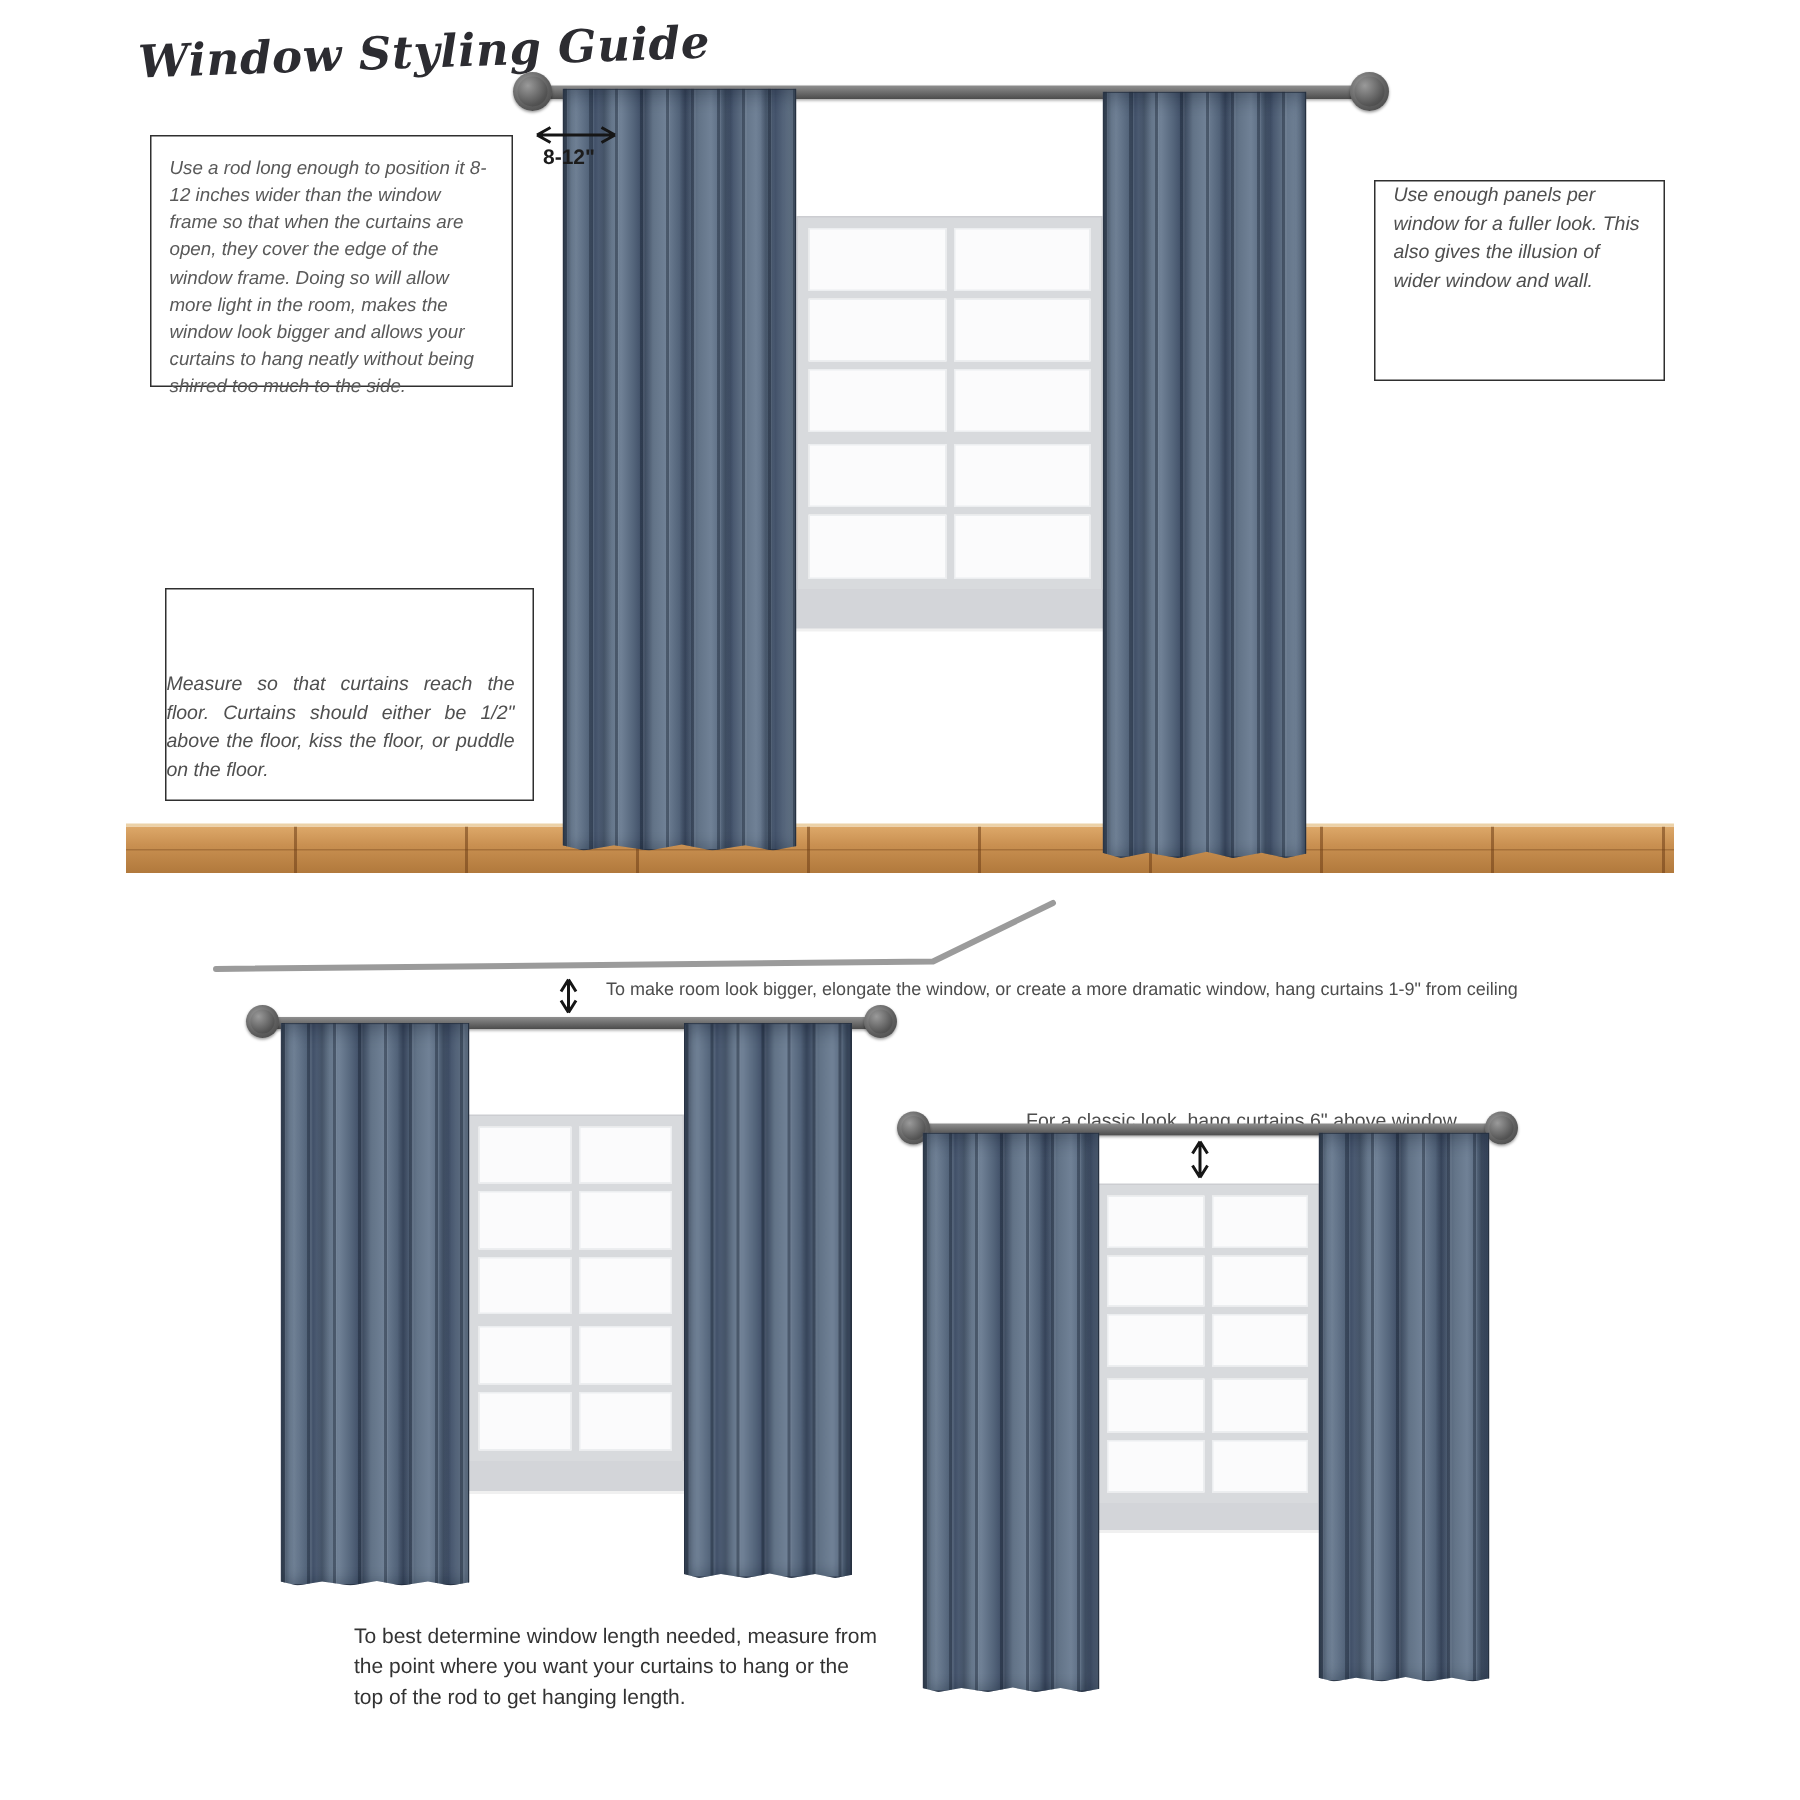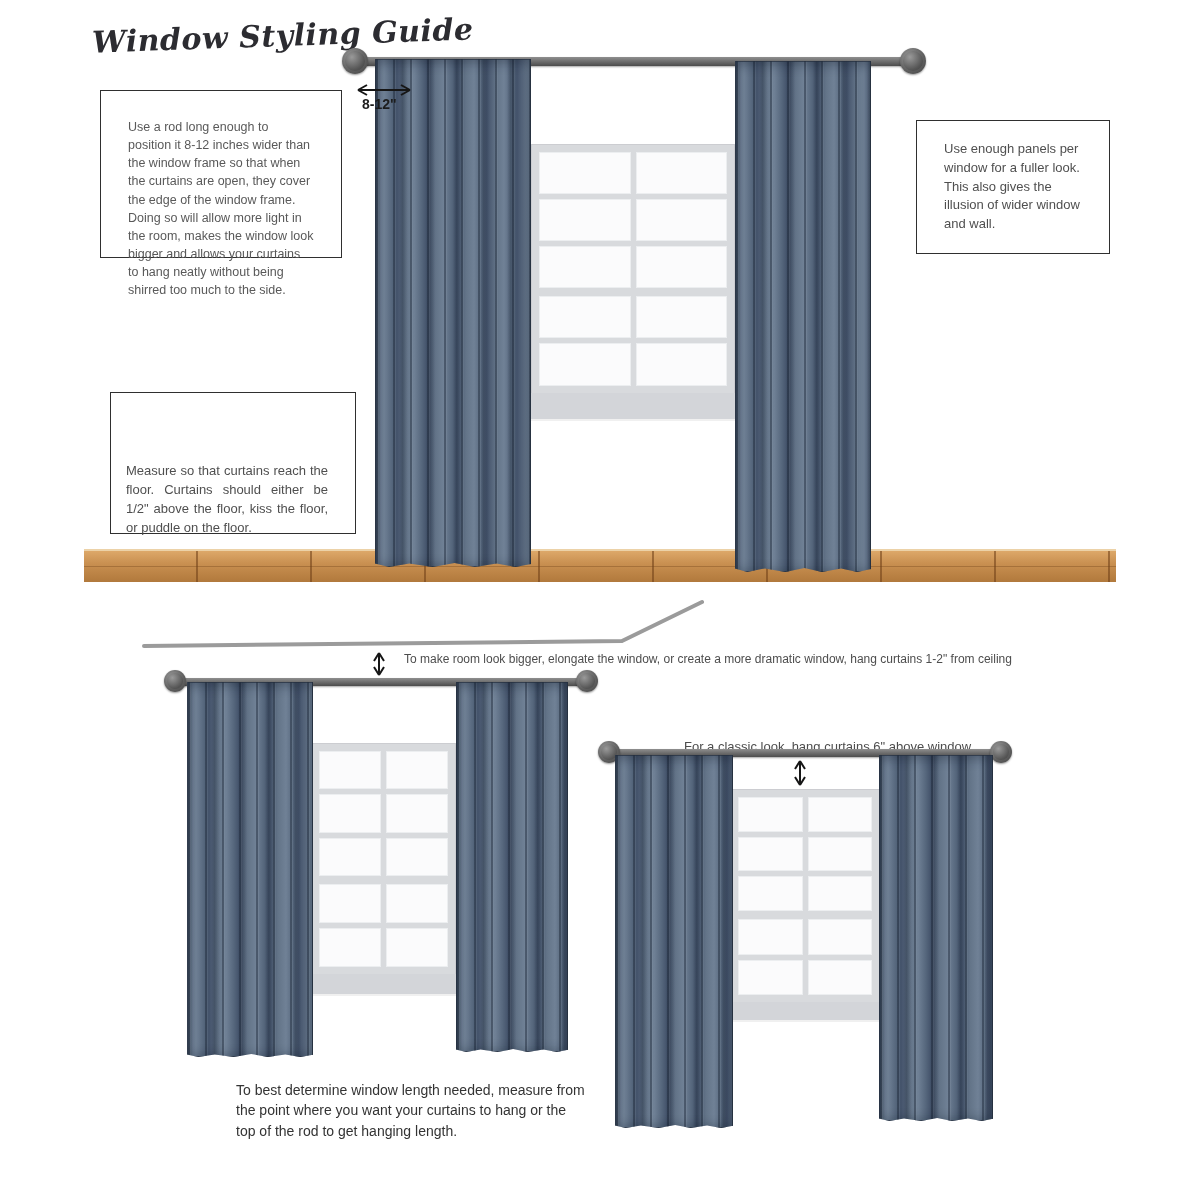--- a/index.html
+++ b/index.html
@@ -13,23 +13,23 @@
     position:absolute; left:92px; top:18px;
     font-family:"DejaVu Serif", serif; font-style:italic; font-weight:700;
     font-size:30px; color:#2c2c31; letter-spacing:0.5px; transform:rotate(-2deg);
     white-space:nowrap;
   }
 
   .tip-box {
     position:absolute; border:1px solid #2f2f2f; background:#ffffff;
     color:#595959; font-size:12.5px; line-height:1.45; box-sizing:border-box;
   }
-  .tip-box p { margin:15px; }
+  .tip-box p { margin:0;font-style:italic; }
   #tip-box-rod   { left:100px; top:90px;  width:242px; height:168px; padding:12px 12px; }
-  #tip-box-panel { left:916px; top:120px; width:194px; height:134px; padding:0 12px; display:flex; align-items:center; font-size:13px; color:#4f4f4f; }
+  #tip-box-panel { left:916px; top:120px; width:194px; height:134px; padding:0 12px; display:flex; align-items:flex-start; font-size:13px; color:#4f4f4f; }
   #tip-box-floor { left:110px; top:392px; width:246px; height:142px; padding:54px 12px 0 0; text-align:justify; font-size:13px; color:#4f4f4f; }
 
   .note { position:absolute; color:#4d4d4d; }
   #ceiling-note { left:404px; top:652px; font-size:12px; white-space:nowrap; }
   #classic-note { left:684px; top:739px; font-size:13px; white-space:nowrap; }
   #length-note  { left:236px; top:1080px; width:350px; font-size:14px; color:#333333; line-height:1.45; }
   #rod-extension-label { left:362px; top:96px; font-size:14px; font-weight:700; color:#1c1c1c; }
 
   .rod { position:absolute; background:linear-gradient(180deg,#8f8f8f,#4c4c4c); border-radius:4px; box-shadow:0 1px 2px rgba(0,0,0,0.35); }
   .finial {
@@ -119,21 +119,21 @@
   <div class="tip-box" id="tip-box-floor">
     <p>Measure so that curtains reach the floor. Curtains should either be 1/2" above the floor, kiss the floor, or puddle on the floor.</p>
   </div>
 
   <svg class="ceiling abs" style="left:142px; top:598px;" width="566" height="52" viewBox="0 0 566 52">
     <path d="M2 48 L480 43 L560 4" stroke="#9b9b9b" stroke-width="4" stroke-linejoin="round" stroke-linecap="round"></path>
   </svg>
   <svg class="arrow abs" style="left:371px; top:649px;" width="16" height="30" viewBox="0 0 16 30">
     <path d="M8 4 V26 M8 4 l-5 8 M8 4 l5 8 M8 26 l-5 -8 M8 26 l5 -8" stroke="#161616" stroke-width="2"></path>
   </svg>
-  <div class="note" id="ceiling-note">To make room look bigger, elongate the window, or create a more dramatic window, hang curtains 1-2" from ceiling</div>
+  <div class="note" id="ceiling-note">To make room look bigger, elongate the window, or create a more dramatic window, hang curtains 1-9" from ceiling</div>
 
   <div class="window" style="left:312px; top:744px; width:143px; height:230px;">
     <div class="sash sash-upper">
       <div class="pane"></div>
         <div class="pane"></div>
       <div class="pane"></div>
         <div class="pane"></div>
       <div class="pane"></div>
         <div class="pane"></div>
     </div>

